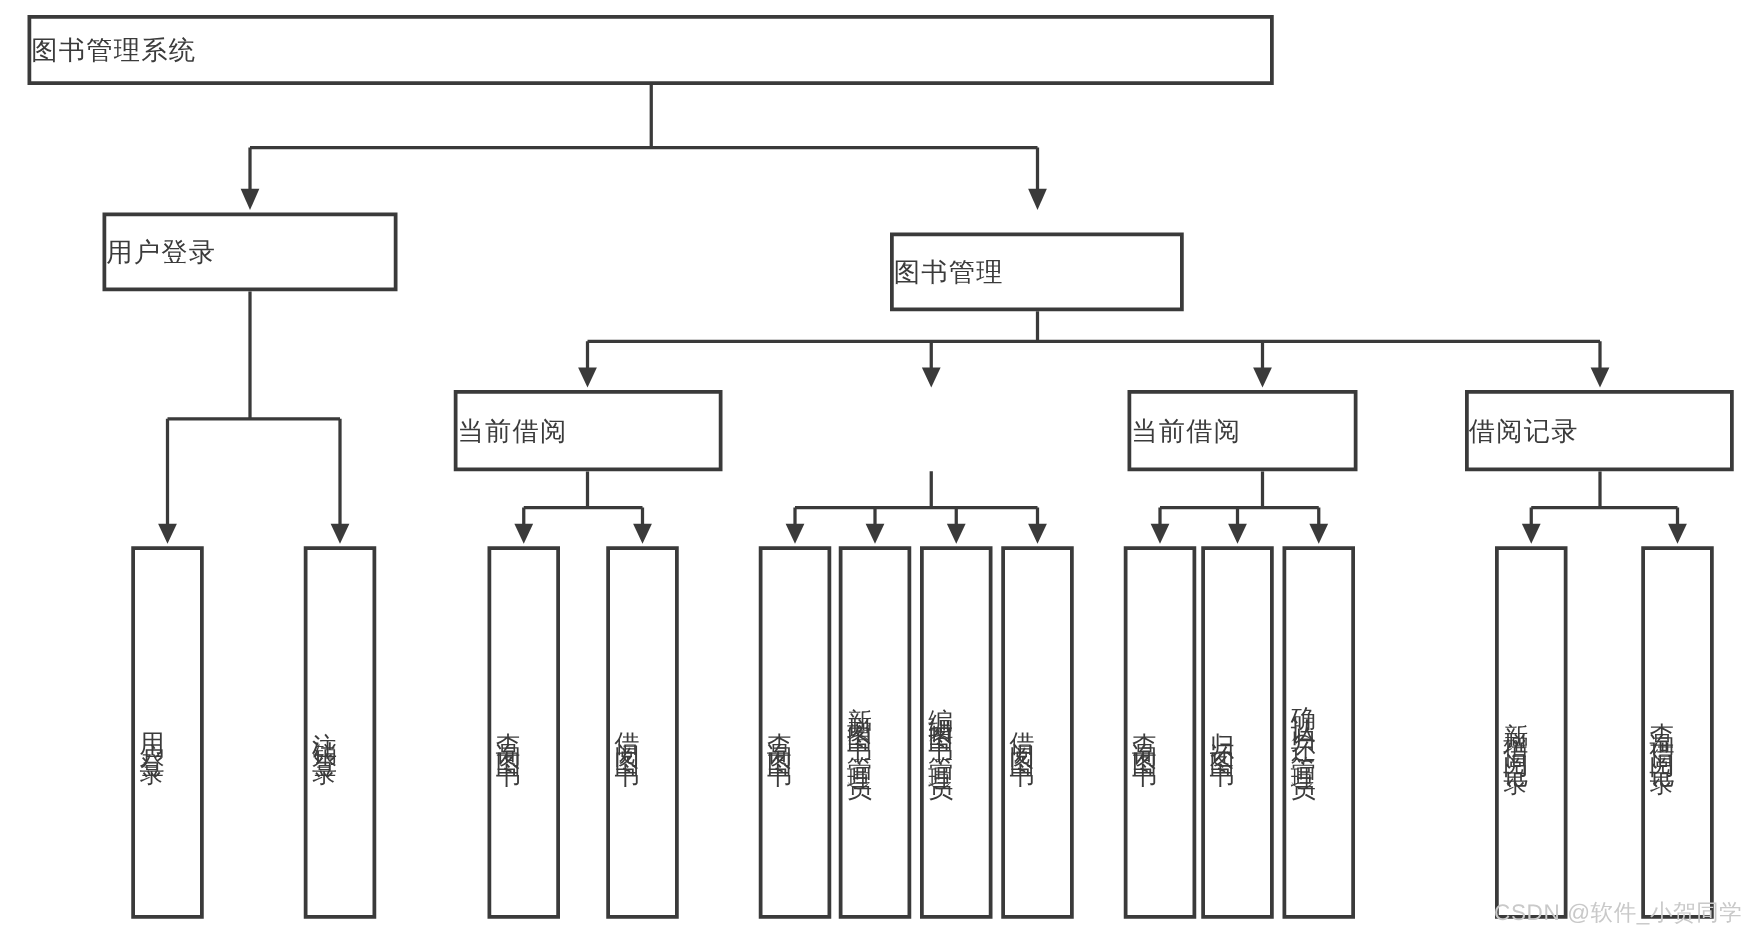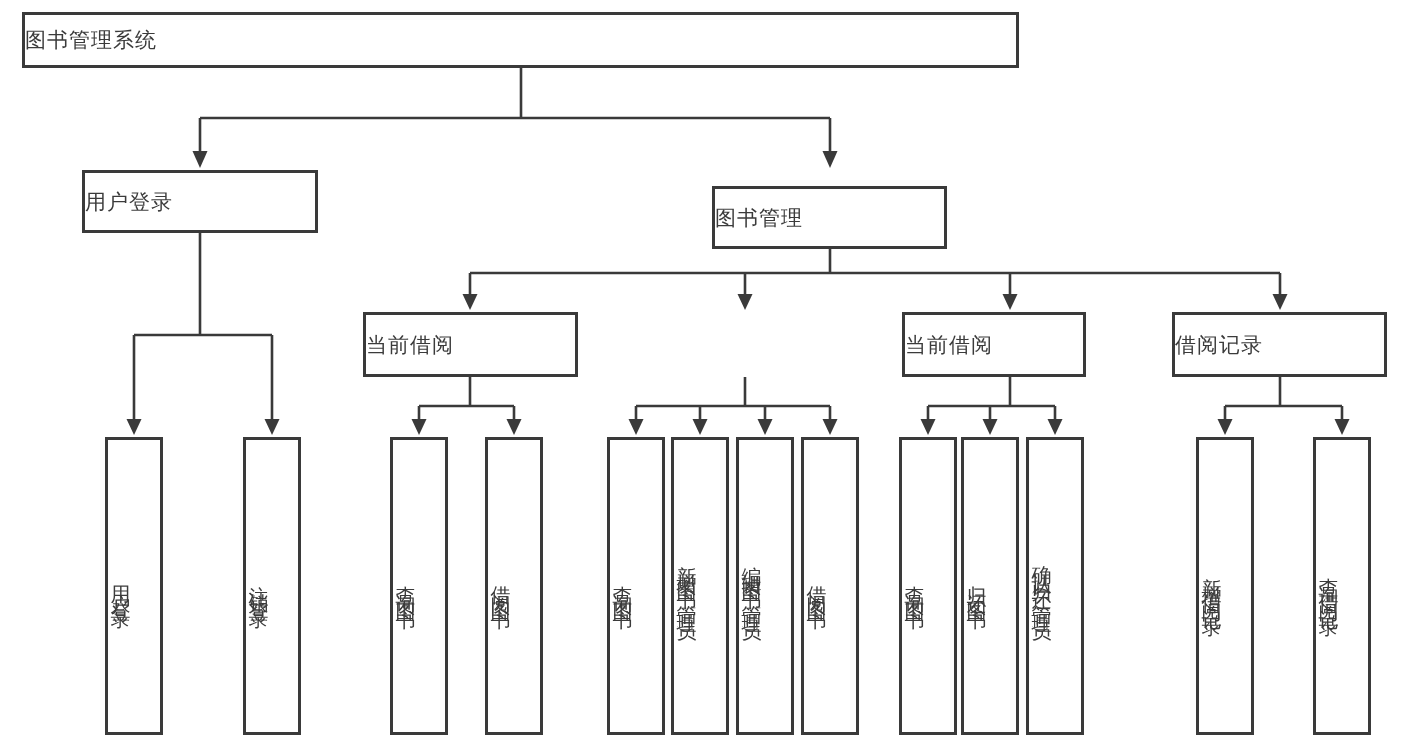--- a/index.html
+++ b/index.html
@@ -155,14 +155,15 @@
     <span class="vtext">确认归还（管理员）</span>
   </div>
 
   <div class="box leaf-box" style="left:1196px;">
     <span class="vtext">新增借阅记录</span>
   </div>
   <div class="box leaf-box" style="left:1313px;">
     <span class="vtext">查询借阅记录</span>
   </div>
 
+  <div class="watermark">CSDN @软件_小贺同学</div>
 
 </div>
 
 </body></html>

